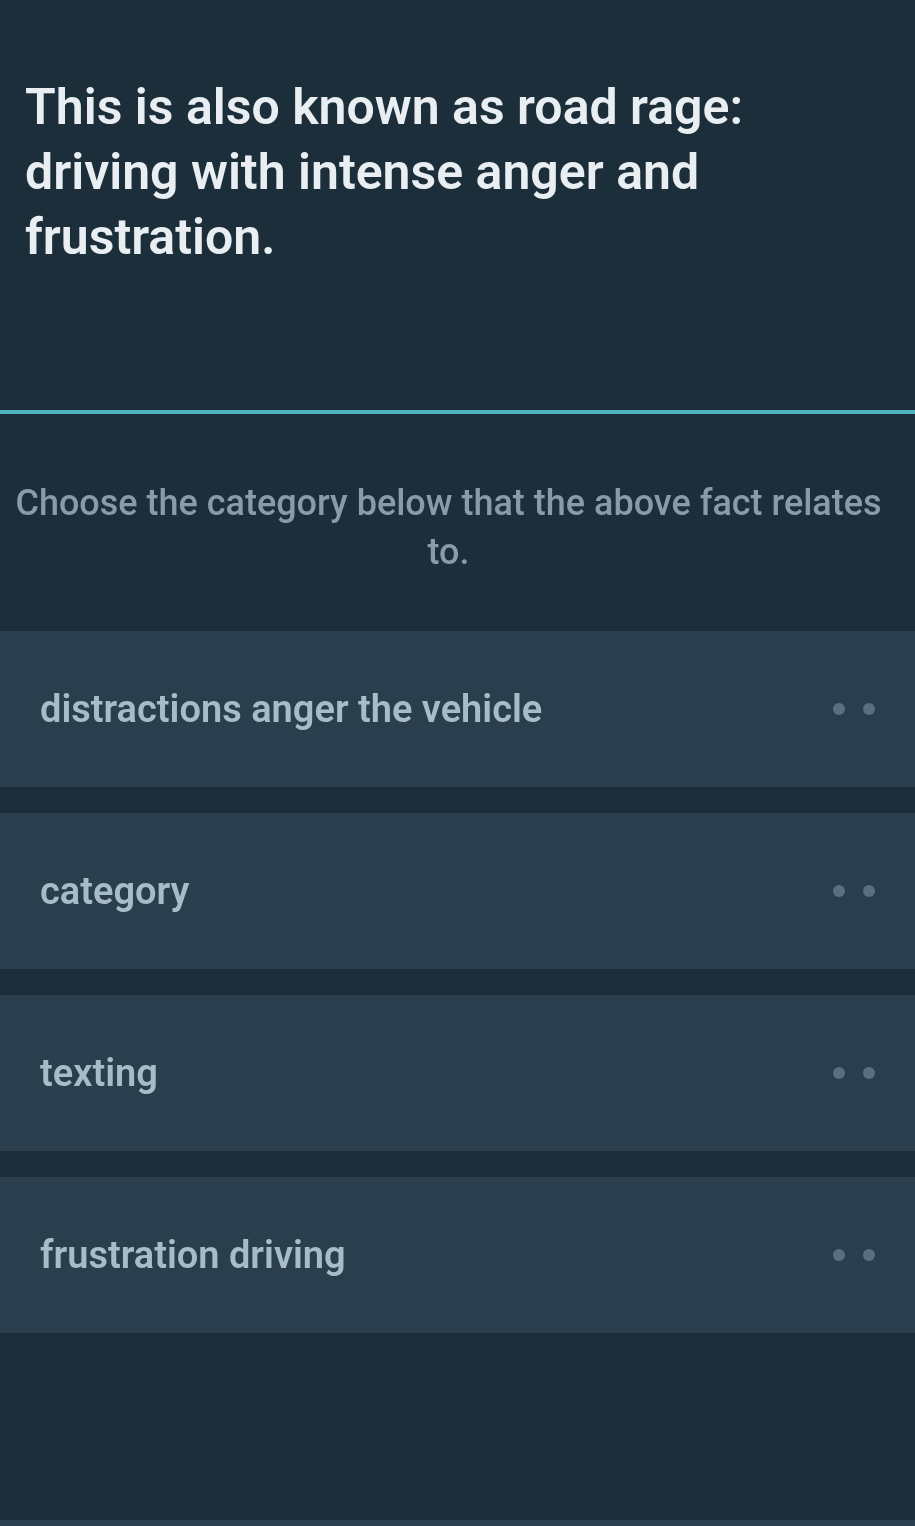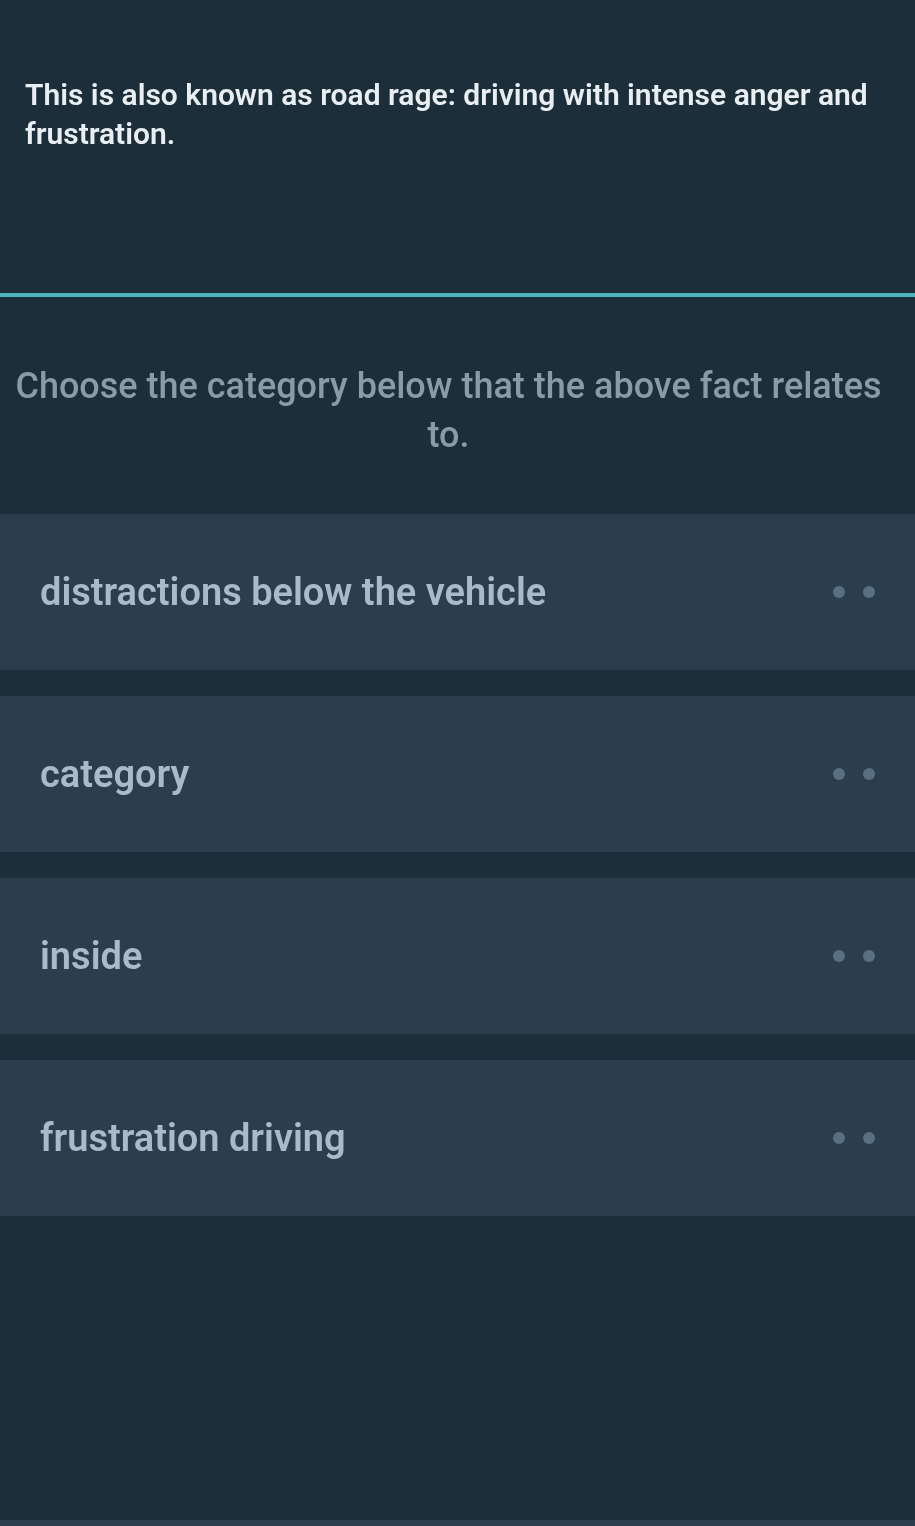--- a/index.html
+++ b/index.html
@@ -15,21 +15,21 @@
       height: 1526px;
       overflow: hidden;
     }
     
     .fact-section {
       padding: 75px 25px 140px 25px;
     }
     
     .fact-text {
       color: #e8eef2;
-      font-size: 30px;
+      font-size: 50px;
       font-weight: 600;
       line-height: 1.3;
     }
     
     .divider {
       height: 4px;
       background-color: #4fb3bf;
       width: 100%;
     }
     
@@ -97,37 +97,37 @@
 
 <div class="divider"></div>
 
 <div class="instruction-section">
   <p class="instruction-text">Choose the category below that the above fact relates to.</p>
 </div>
 
 <div class="options-container">
 
   <div class="option-card">
-    <span class="option-label">distractions below the vehicle</span>
+    <span class="option-label">distractions anger the vehicle</span>
     <div class="dots-indicator">
       <span class="dot"></span>
       <span class="dot"></span>
     </div>
   </div>
 
   <div class="option-card">
     <span class="option-label">category</span>
     <div class="dots-indicator">
       <span class="dot"></span>
       <span class="dot"></span>
     </div>
   </div>
 
   <div class="option-card">
-    <span class="option-label">inside</span>
+    <span class="option-label">texting</span>
     <div class="dots-indicator">
       <span class="dot"></span>
       <span class="dot"></span>
     </div>
   </div>
 
   <div class="option-card">
     <span class="option-label">frustration driving</span>
     <div class="dots-indicator">
       <span class="dot"></span>

